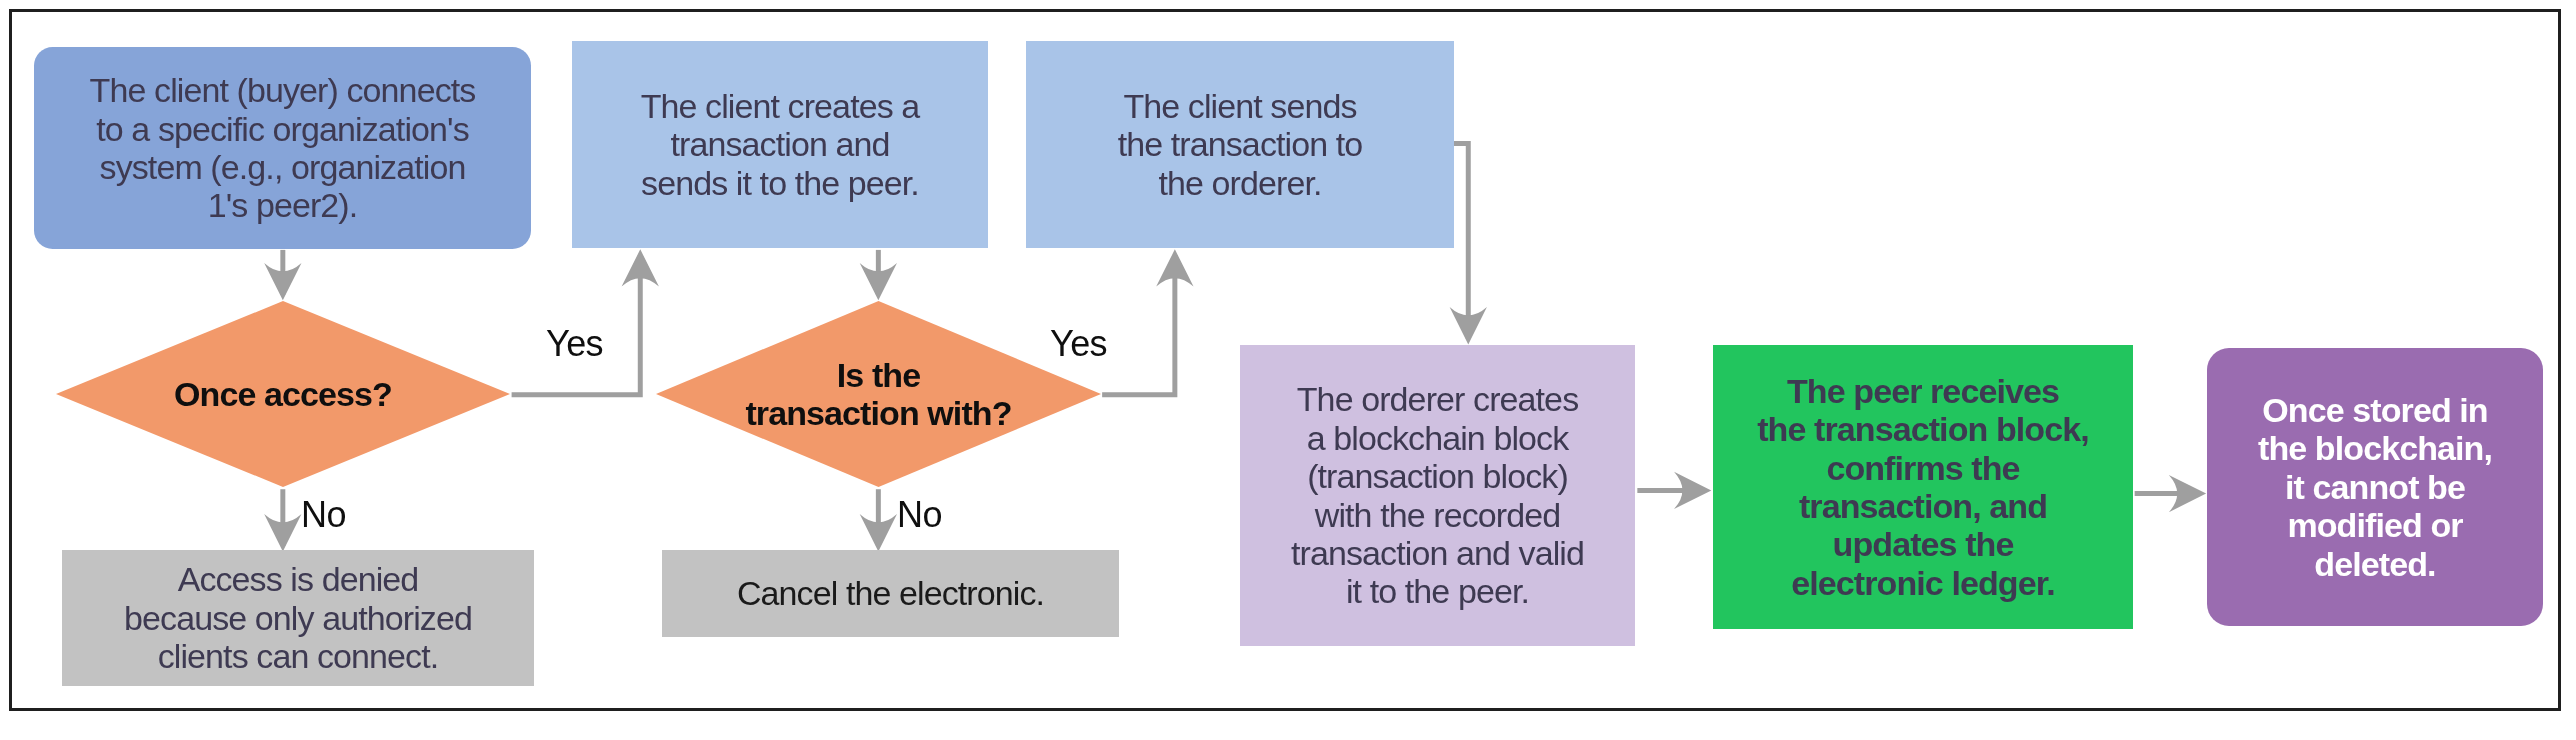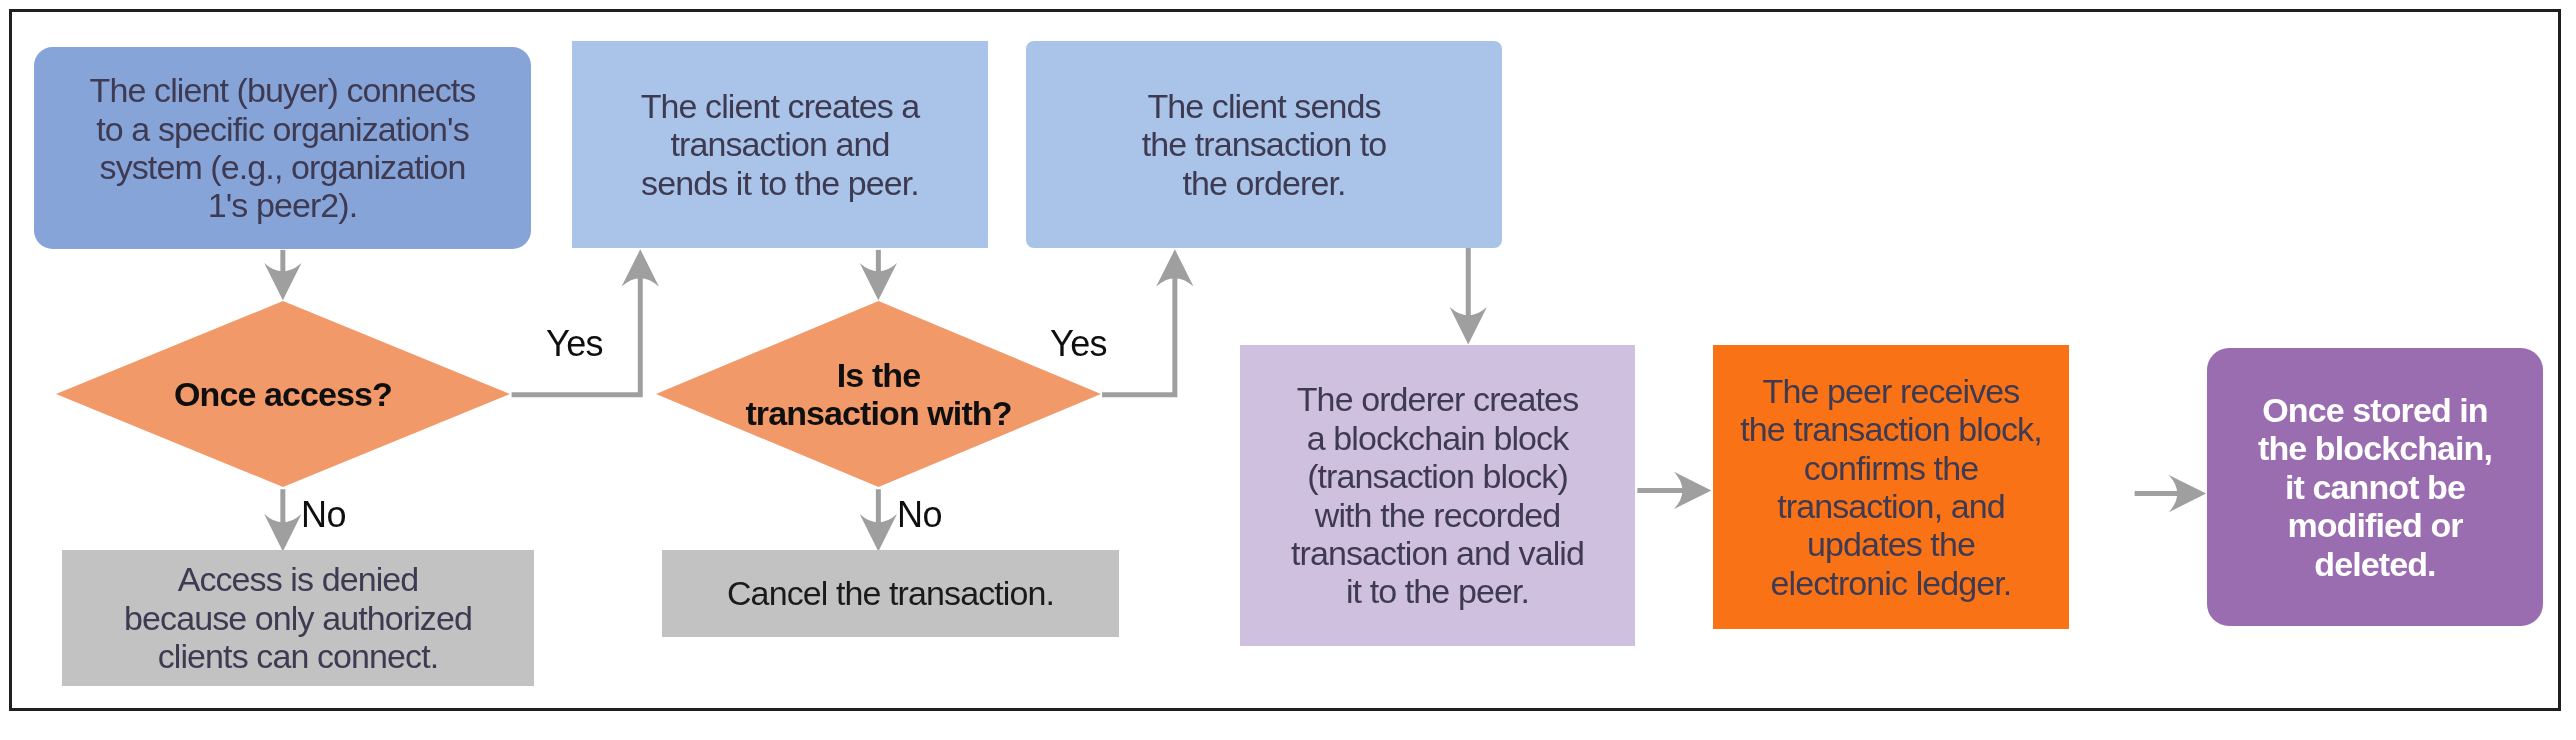--- a/index.html
+++ b/index.html
@@ -110,39 +110,39 @@
 transaction and
 sends it to the peer.</div>
   </div>
 
   <div class="node diamond" style="left:656px; top:301px; width:445px; height:186px; background:#f2996a;">
     <div class="node-text">Is the
 transaction with?</div>
   </div>
 
   <div class="node black-text" style="left:662px; top:550px; width:457px; height:87px; background:#c2c2c2;">
-    <div class="node-text">Cancel the transaction.</div>
+    <div class="node-text">Cancel the electronic.</div>
   </div>
 
-  <div class="node" style="left:1026px; top:41px; width:476px; height:207px; background:#a9c4e8;border-radius:8px;">
+  <div class="node" style="left:1026px; top:41px; width:428px; height:207px; background:#a9c4e8;">
     <div class="node-text">The client sends
 the transaction to
 the orderer.</div>
   </div>
 
   <div class="node" style="left:1240px; top:345px; width:395px; height:301px; background:#cfc0e0;">
     <div class="node-text">The orderer creates
 a blockchain block
 (transaction block)
 with the recorded
 transaction and valid
 it to the peer.</div>
   </div>
 
-  <div class="node" style="left:1713px; top:345px; width:356px; height:284px; background:#f97316;">
+  <div class="node" style="left:1713px; top:345px; width:420px; height:284px; background:#22c55e;font-weight:bold;">
     <div class="node-text">The peer receives
 the transaction block,
 confirms the
 transaction, and
 updates the
 electronic ledger.</div>
   </div>
 
   <div class="node rounded white-text" style="left:2207px; top:348px; width:336px; height:278px; background:#9a6cb0; border-radius:22px;">
     <div class="node-text">Once stored in

